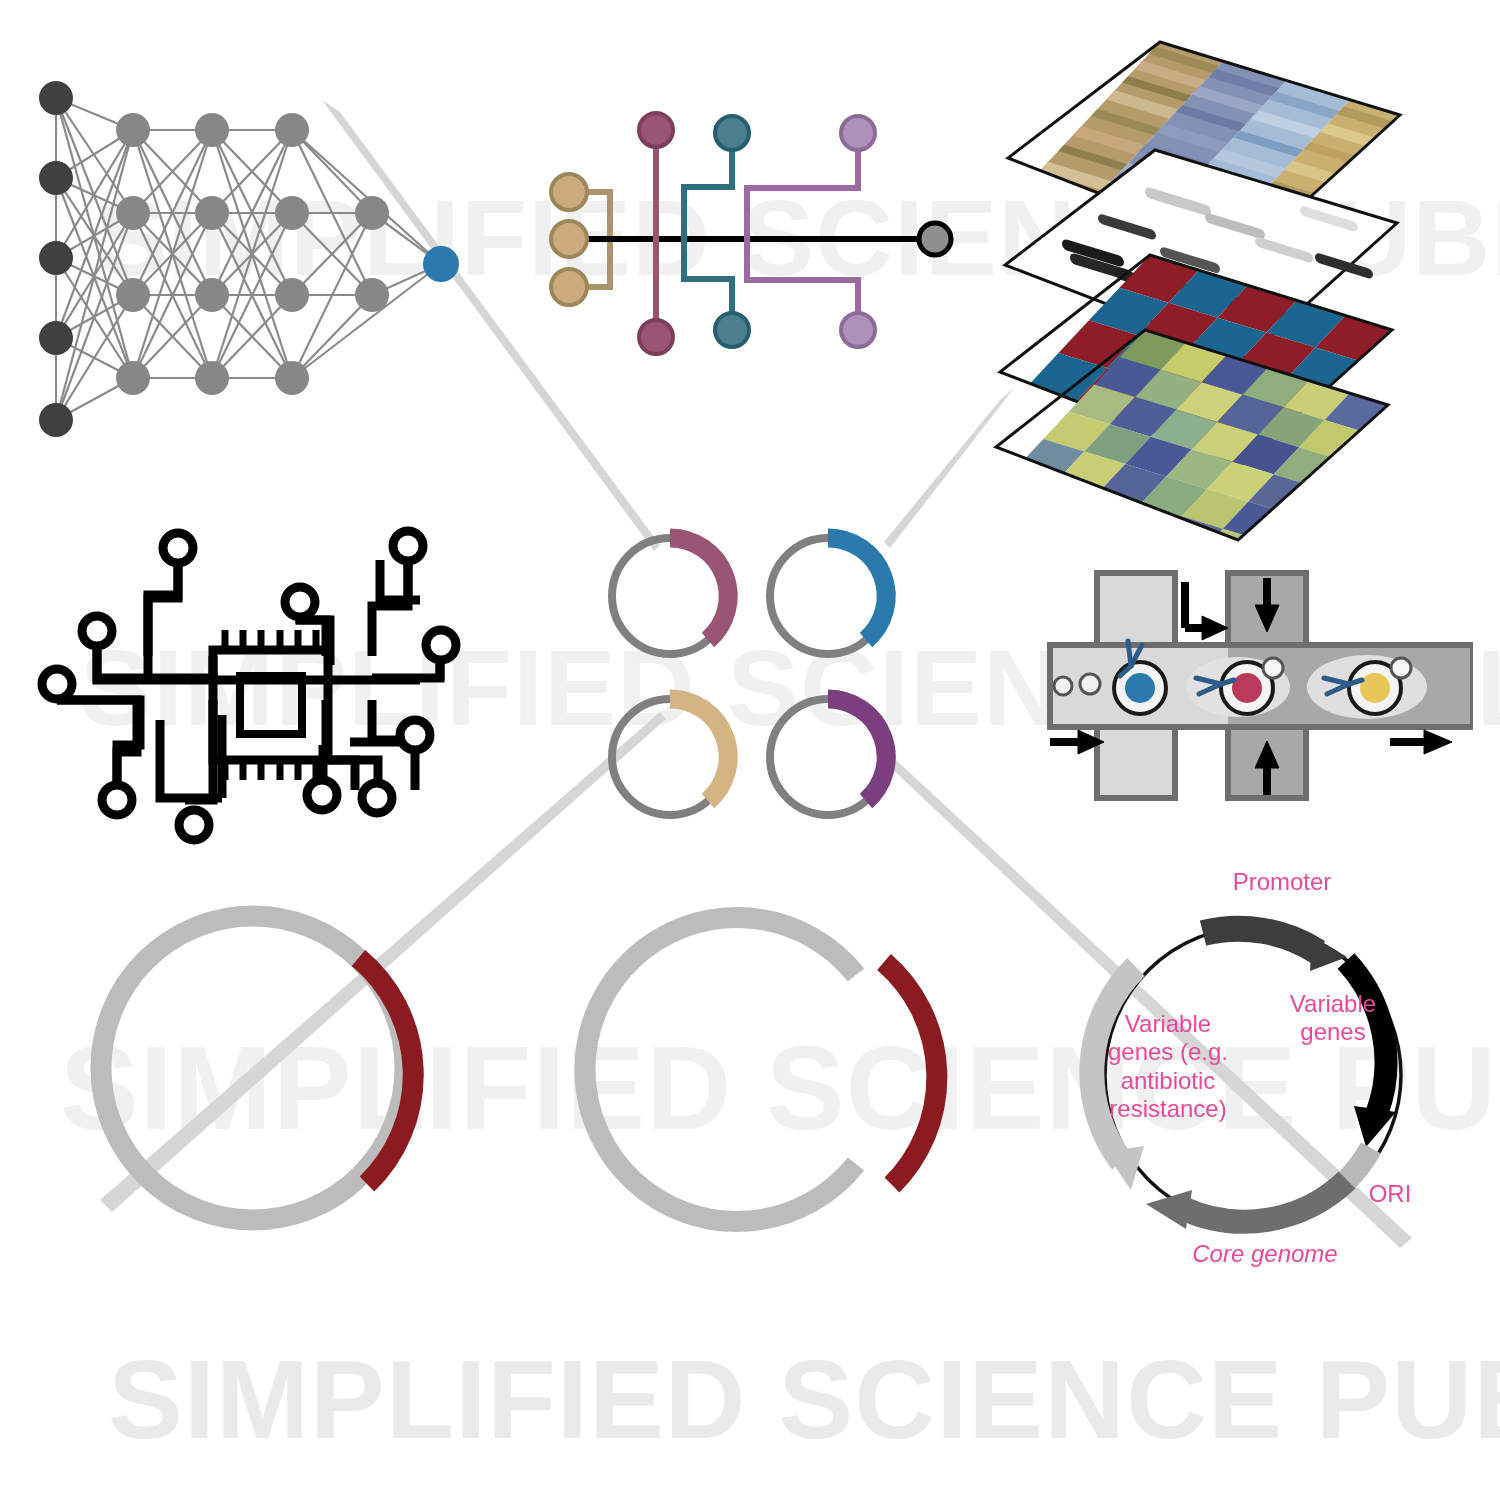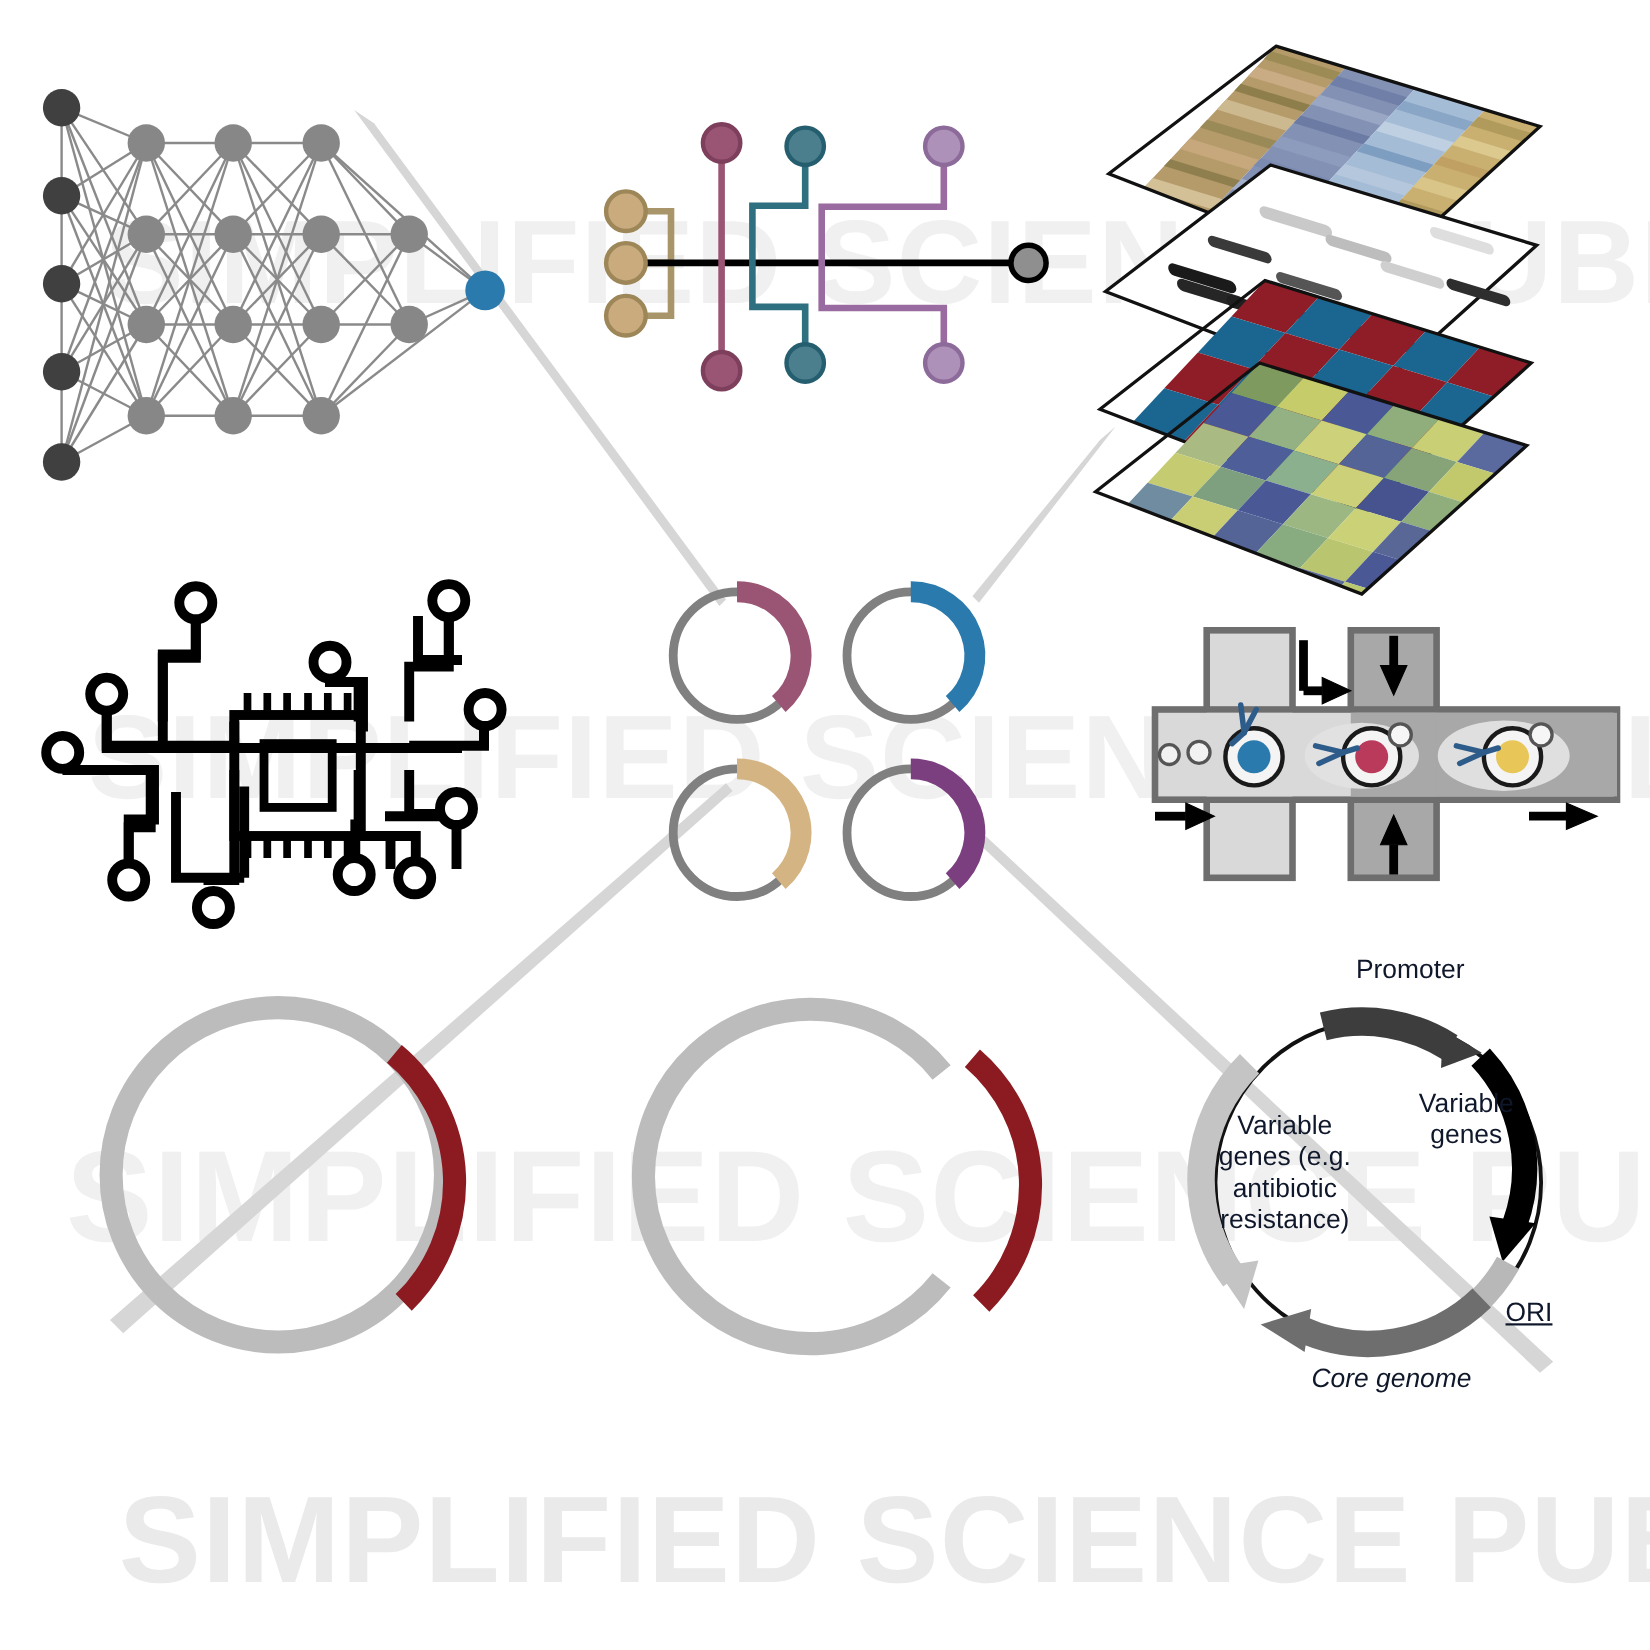--- a/index.html
+++ b/index.html
@@ -21,21 +21,21 @@
     user-select:none;
     pointer-events:none;
   }
   #wm-mid1{top:175px;left:95px;font-size:108px;}
   #wm-mid2{top:625px;left:80px;font-size:108px;}
   #wm-mid3{top:1020px;left:60px;font-size:118px;}
   #wm-bottom{top:1335px;left:108px;font-size:112px;color:#eaeaea;}
   .maplabel{
     position:absolute;
     font-family:"Liberation Sans", sans-serif;
-    color:#0f172a;
+    color:#ec4899;
     text-align:center;
     line-height:1.18;
     white-space:pre-line;
   }
 </style>
 </head>
 <body>
 
 <div id="stage">
 
@@ -578,20 +578,20 @@
 
     <g>
       <path d="M 1136 967 A 148 148 0 0 0 1122 1162" fill="none" stroke="#c4c4c4" stroke-width="25" stroke-linecap="butt"></path>
       <polygon points="1105,1152 1144,1146 1131,1190" fill="#c4c4c4"></polygon>
     </g>
   </svg>
 
   <div class="maplabel" id="lbl-promoter" style="left:1192px;top:868px;width:180px;font-size:24px;">Promoter</div>
   <div class="maplabel" id="lbl-variable" style="left:1268px;top:990px;width:130px;font-size:24px;">Variable
 genes</div>
-  <div class="maplabel" id="lbl-ori" style="left:1350px;top:1180px;width:80px;font-size:24px;text-decoration:underline;">ORI</div>
+  <div class="maplabel" id="lbl-ori" style="left:1350px;top:1180px;width:80px;font-size:24px;">ORI</div>
   <div class="maplabel" id="lbl-core" style="left:1170px;top:1240px;width:190px;font-size:24px;font-style:italic;">Core genome</div>
   <div class="maplabel" id="lbl-varanti" style="left:1098px;top:1010px;width:140px;font-size:24px;">Variable
 genes (e.g.
 antibiotic
 resistance)</div>
 
 </div>
 
 </body></html>

